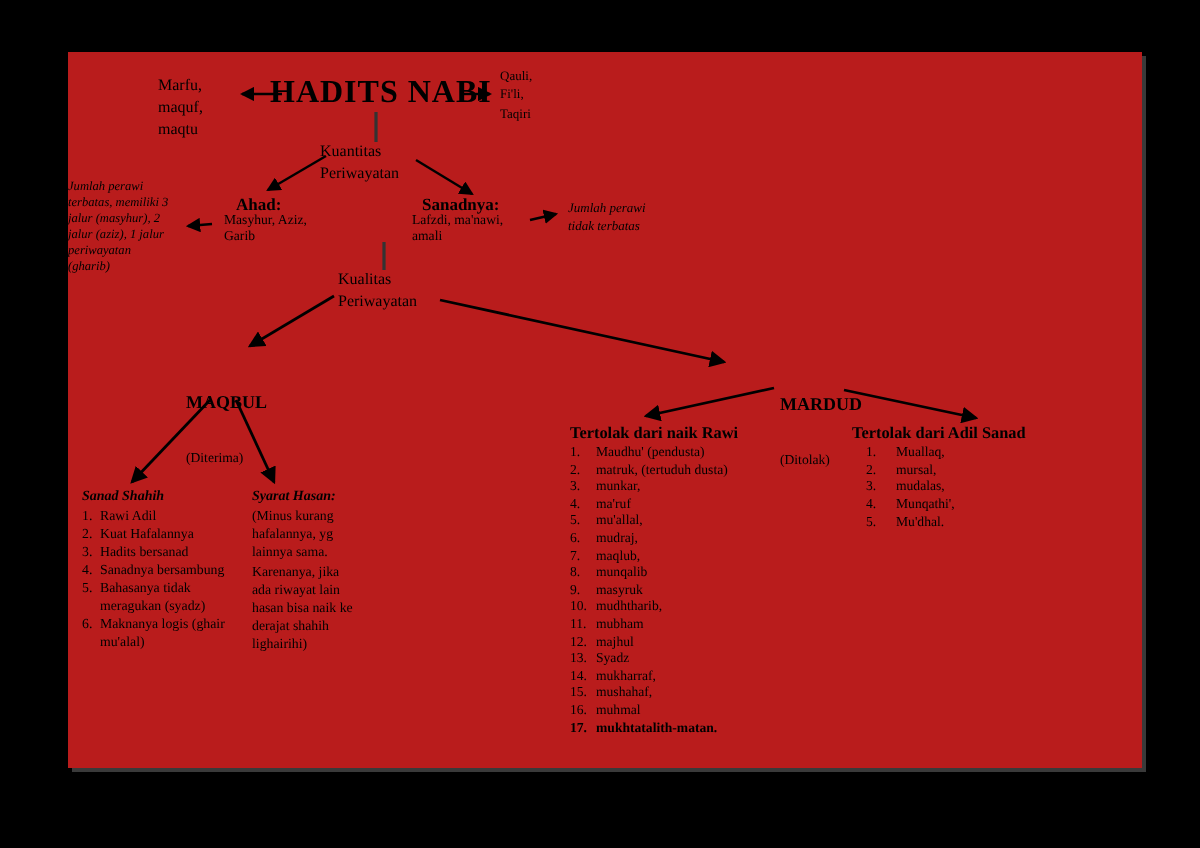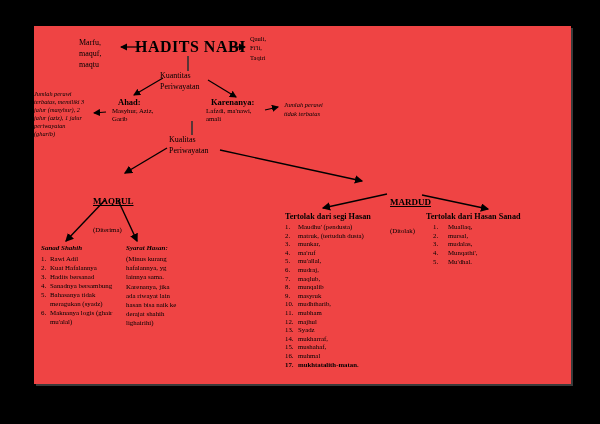--- a/index.html
+++ b/index.html
@@ -2,40 +2,40 @@
 <html><head>
 <meta charset="utf-8">
 <style>
   html,body{margin:0;padding:0;}
   body{
     width:600px;height:424px;background:#000;overflow:hidden;
     font-family:"Liberation Serif", serif;color:#000;
   }
   .page{
     position:absolute;left:34px;top:26px;width:537px;height:358px;
-    background:#ef4444;box-shadow:2px 2px 0 #3a3a3a;
+    background:#b91c1c;box-shadow:2px 2px 0 #3a3a3a;
   }
   .overlay{position:absolute;left:0;top:0;width:537px;height:358px;}
   .t{position:absolute;white-space:pre-line;line-height:1.25;}
   .center{text-align:left;}
 
   .title{left:101px;top:11px;font-size:16px;font-weight:bold;letter-spacing:.5px;white-space:nowrap;text-align:center;}
   .marfu{left:45px;top:11px;font-size:8px;line-height:11px;}
   .qauli{left:216px;top:8px;font-size:6.5px;line-height:9.3px;}
   .kuantitas{left:126px;top:45px;width:52px;font-size:8px;line-height:10.5px;}
   .leftnote{left:0;top:64px;width:60px;font-size:6.3px;line-height:8px;font-style:italic;}
   .ahad-title{left:84px;top:71px;width:44px;font-size:8.5px;font-weight:bold;}
   .ahad-sub{left:78px;top:81px;width:56px;font-size:6.8px;}
   .mut-title{left:177px;top:71px;width:52px;font-size:8.5px;font-weight:bold;}
   .mut-sub{left:172px;top:81px;width:62px;font-size:6.8px;}
   .rightnote{left:250px;top:75px;font-size:6.5px;line-height:8.5px;font-style:italic;}
   .kualitas{left:135px;top:109px;width:52px;font-size:8px;line-height:10.5px;}
   .maqbul{left:59px;top:150px;width:50px;}
   .mardud{left:336px;top:151px;width:50px;margin-left:20px;}
-  .node-title{font-size:9px;font-weight:bold;line-height:10px;text-decoration:underline;}
+  .node-title{font-size:9px;font-weight:bold;line-height:10px;}
   .node-sub{font-size:6.8px;line-height:8px;}
 
   .block{position:absolute;}
   .blk-shahih{left:7px;top:218px;width:80px;}
   .blk-hasan{left:92px;top:218px;width:60px;}
   .blk-rawi{left:251px;top:186px;width:105px;}
   .blk-sanad{left:392px;top:186px;width:120px;}
   .sub-head{font-size:7px;font-weight:bold;font-style:italic;margin-bottom:2px;}
   .big-head{font-size:8.2px;font-weight:bold;margin-bottom:2px;white-space:nowrap;}
   .hasan-body{font-size:6.9px;line-height:9.2px;white-space:pre-line;}
@@ -92,21 +92,21 @@
 
   <div class="t leftnote center">Jumlah perawi
 terbatas, memiliki 3
 jalur (masyhur), 2
 jalur (aziz), 1 jalur
 periwayatan
 (gharib)</div>
   <div class="t ahad-title center">Ahad:</div>
   <div class="t ahad-sub center">Masyhur, Aziz, Garib</div>
 
-  <div class="t mut-title center">Karenanya:</div>
+  <div class="t mut-title center">Sanadnya:</div>
   <div class="t mut-sub center">Lafzdi, ma'nawi, amali</div>
   <div class="t rightnote">Jumlah perawi
 tidak terbatas</div>
 
   <div class="t kualitas center">Kualitas
 Periwayatan</div>
 
   <div class="t maqbul center">
     <div class="node-title">MAQBUL</div>
     <div class="node-sub">(Diterima)</div>
@@ -155,21 +155,21 @@
 hafalannya, yg
 lainnya sama.
 Karenanya, jika
 ada riwayat lain
 hasan bisa naik ke
 derajat shahih
 lighairihi)</div>
   </div>
 
   <div class="block blk-rawi">
-    <div class="big-head">Tertolak dari segi Hasan</div>
+    <div class="big-head">Tertolak dari naik Rawi</div>
     <div class="list rawi-list">
         <div class="row">
         <span class="num">1.</span>
         <span class="txt">Maudhu' (pendusta)</span>
       </div>
         <div class="row">
         <span class="num">2.</span>
         <span class="txt">matruk, (tertuduh dusta)</span>
       </div>
         <div class="row">
@@ -229,21 +229,21 @@
         <span class="txt">muhmal</span>
       </div>
         <div class="row">
         <span class="num">17.</span>
         <span class="txt">mukhtatalith-matan.</span>
       </div>
       </div>
   </div>
 
   <div class="block blk-sanad">
-    <div class="big-head">Tertolak dari Hasan Sanad</div>
+    <div class="big-head">Tertolak dari Adil Sanad</div>
     <div class="list sanad-list">
         <div class="row">
         <span class="num">1.</span>
         <span class="txt">Muallaq,</span>
       </div>
         <div class="row">
         <span class="num">2.</span>
         <span class="txt">mursal,</span>
       </div>
         <div class="row">

